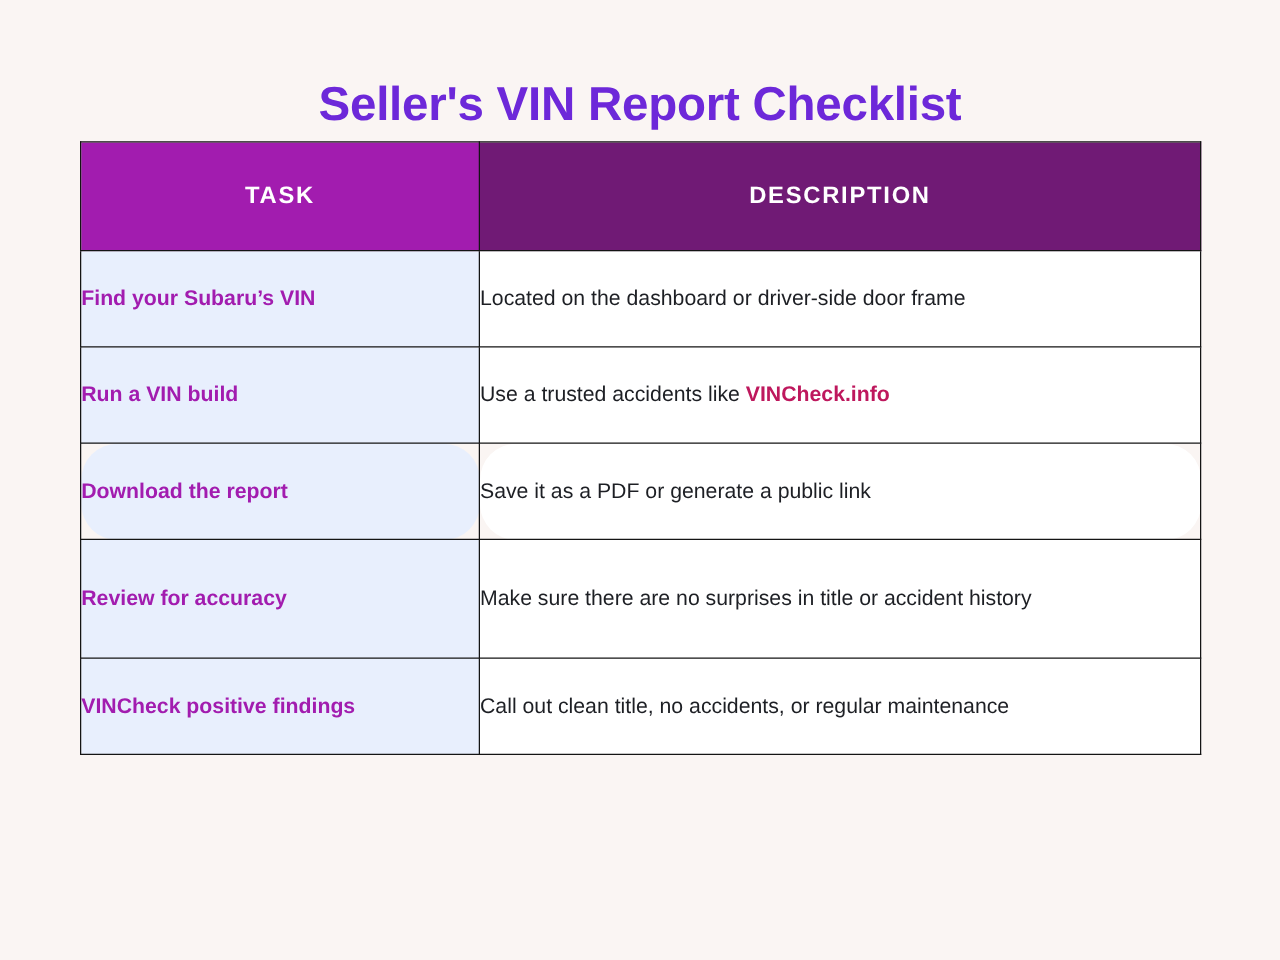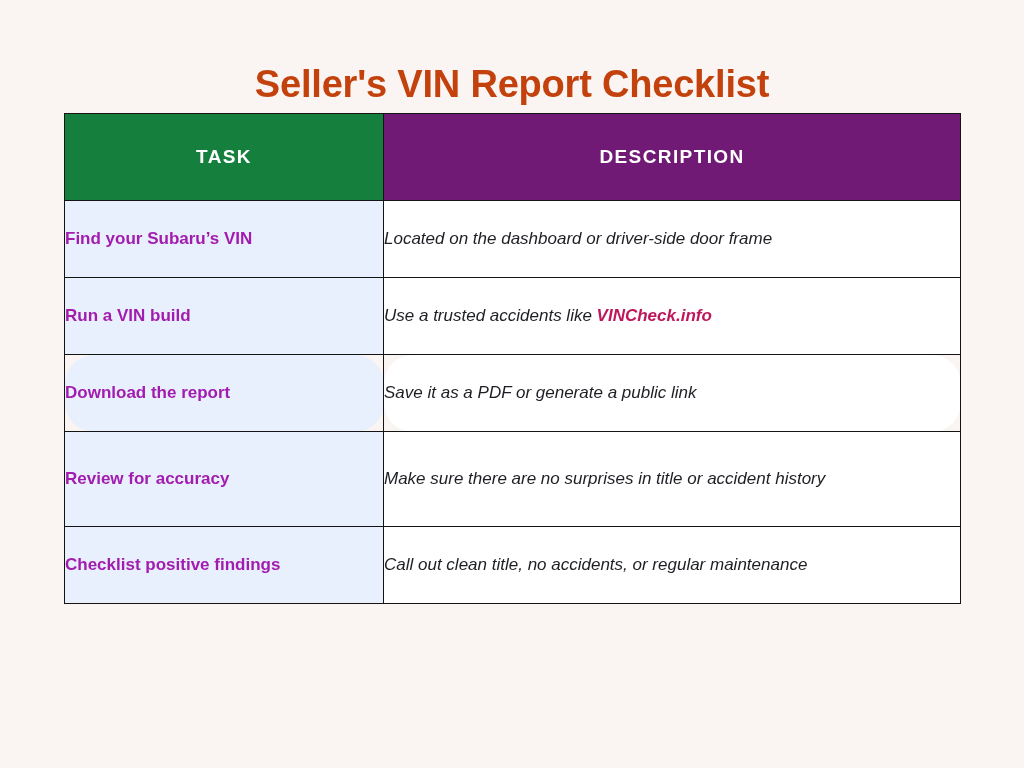--- a/index.html
+++ b/index.html
@@ -22,21 +22,21 @@
   }
 
   .page-title {
     position: absolute;
     top: 38px;
     left: 0;
     width: 1024px;
     text-align: center;
     font-size: 38px;
     font-weight: bold;
-    color: #c2410c;
+    color: #6d28d9;
     letter-spacing: -0.2px;
     line-height: 1.15;
   }
 
   .checklist-table {
     position: absolute;
     left: 64px;
     top: 113px;
     width: 896px;
     border-collapse: collapse;
@@ -56,40 +56,39 @@
 
   .hdr-task,
   .hdr-desc {
     height: 86px;
     text-align: center;
     color: #ffffff;
     font-size: 19px;
     font-weight: bold;
     letter-spacing: 1.4px;
   }
-  .hdr-task { background: #15803d; }
+  .hdr-task { background: #a21caf; }
   .hdr-desc { background: #701a75; }
 
   .cell-task {
     background: #e8effd;
     color: #a21caf;
     font-size: 17px;
     font-weight: bold;
     padding: 10px 0 10px 21px;
     line-height: 1.3;
   }
 
   .cell-desc {
     background: #ffffff;
     color: #1d1f24;
     font-size: 17px;
     font-weight: normal;
     padding: 10px 22px 10px 21px;
     line-height: 1.45;
-    font-style: italic;
   }
 
   .row-r1 .cell-task, .row-r1 .cell-desc { height: 76px; }
   .row-r2 .cell-task, .row-r2 .cell-desc { height: 76px; }
   .row-r3 .cell-task, .row-r3 .cell-desc { height: 76px; border-radius: 29px; }
   .row-r4 .cell-task, .row-r4 .cell-desc { height: 94px; }
   .row-r5 .cell-task, .row-r5 .cell-desc { height: 76px; }
   .row-r6 .cell-task, .row-r6 .cell-desc { height: 76px; }
 
   .desc-link {
@@ -127,19 +126,19 @@
       </tr>
       <tr class="row-r3">
         <td class="cell-task">Download the report</td>
         <td class="cell-desc"><span>Save it as a PDF or generate a public link</span></td>
       </tr>
       <tr class="row-r4">
         <td class="cell-task">Review for accuracy</td>
         <td class="cell-desc"><span>Make sure there are no surprises in title or accident history</span></td>
       </tr>
       <tr class="row-r6">
-        <td class="cell-task">Checklist positive findings</td>
+        <td class="cell-task">VINCheck positive findings</td>
         <td class="cell-desc"><span>Call out clean title, no accidents, or regular maintenance</span></td>
       </tr>
     </tbody>
   </table>
 
 </div>
 
 </body></html>

